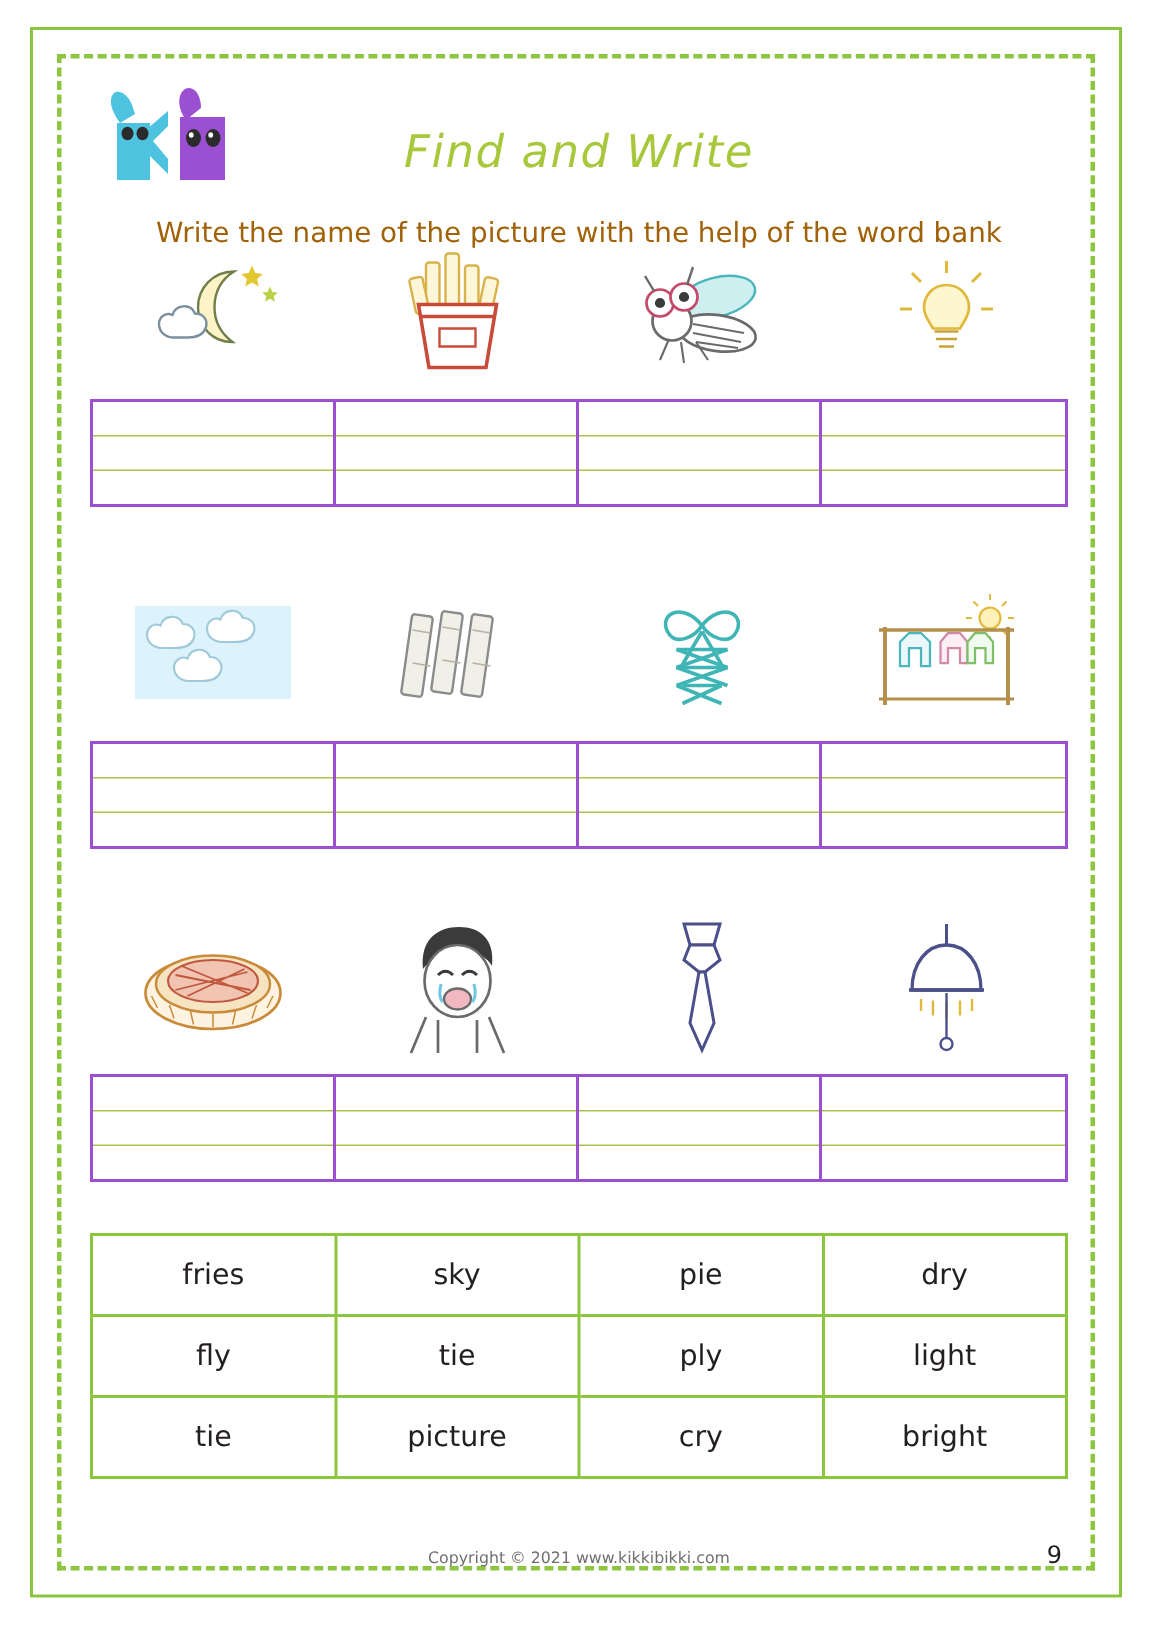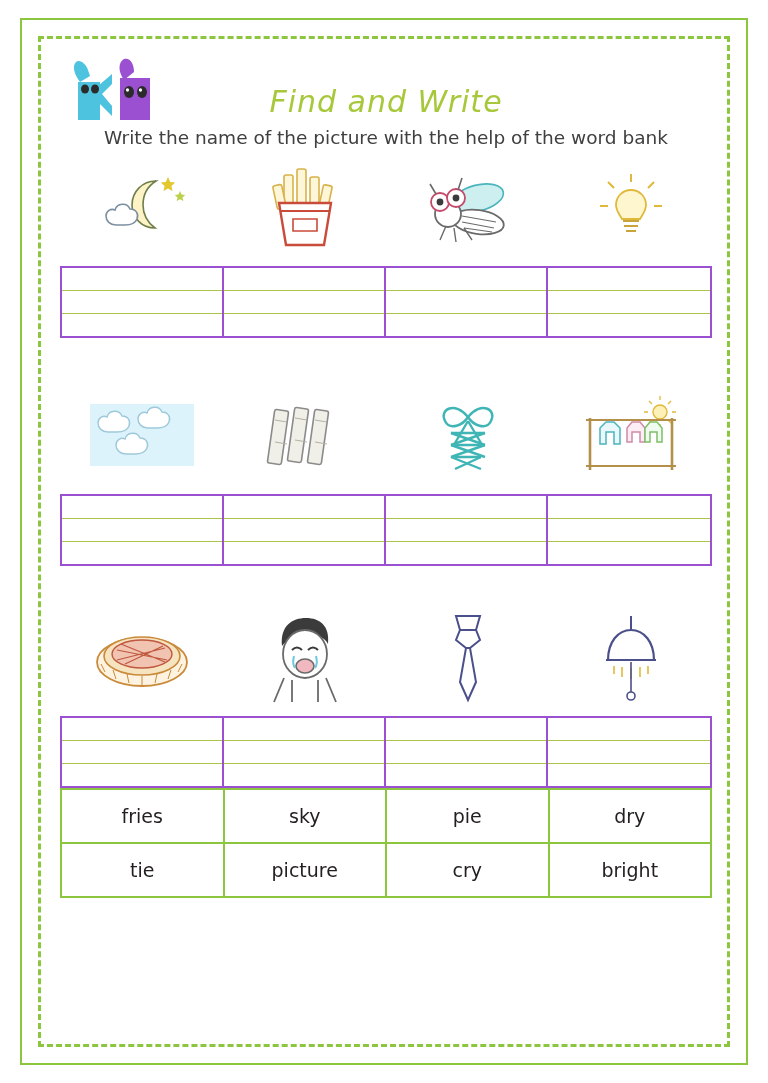--- a/index.html
+++ b/index.html
@@ -65,22 +65,22 @@
     color: #a8c83c;
     letter-spacing: 1px;
     padding-top: 36px;
     font-style: italic;
     font-weight: normal;
   }
   .subtitle {
     text-align: center;
     font-family: "DejaVu Sans", sans-serif;
     font-size: 18.5px;
-    color: #404040;
-    margin-top: 8px;
+    color: #a16207;
+    margin-top: 26px;
   }
 
   
   .picrow {
     display: flex;
     width: 100%;
     height: 104px;
     align-items: center;
     justify-content: space-between;
   }
@@ -119,20 +119,21 @@
     border-top: 1.8px solid #a9c44a;
   }
   .writecell .line-mid { top: 22px; }
   .writecell .line-low { top: 45px; }
 
   .gap-a { height: 46px; }
   .gap-b { height: 40px; }
 
   
   .wordbank {
+    margin-top: 34px;
     width: 100%;
     border: 2px solid #8cc63f;
     border-collapse: collapse;
     box-sizing: border-box;
   }
   .wordbank td {
     border: 2px solid #8cc63f;
     height: 50px;
     text-align: center;
     vertical-align: middle;
@@ -442,24 +443,34 @@
 
     <table class="wordbank">
       <tbody>
           <tr>
         <td>fries</td>
         <td>sky</td>
         <td>pie</td>
         <td>dry</td>
       </tr>
       <tr>
+        <td>fly</td>
+        <td>tie</td>
+        <td>ply</td>
+        <td>light</td>
+      </tr>
+      <tr>
         <td>tie</td>
         <td>picture</td>
         <td>cry</td>
         <td>bright</td>
       </tr>
     </tbody>
       </table>
 
   </div>
 
+  <div class="footer">
+    <div class="copyright">Copyright © 2021 www.kikkibikki.com</div>
+    <div class="pagenum">9</div>
+  </div>
 
 </div>
 
 </body></html>

